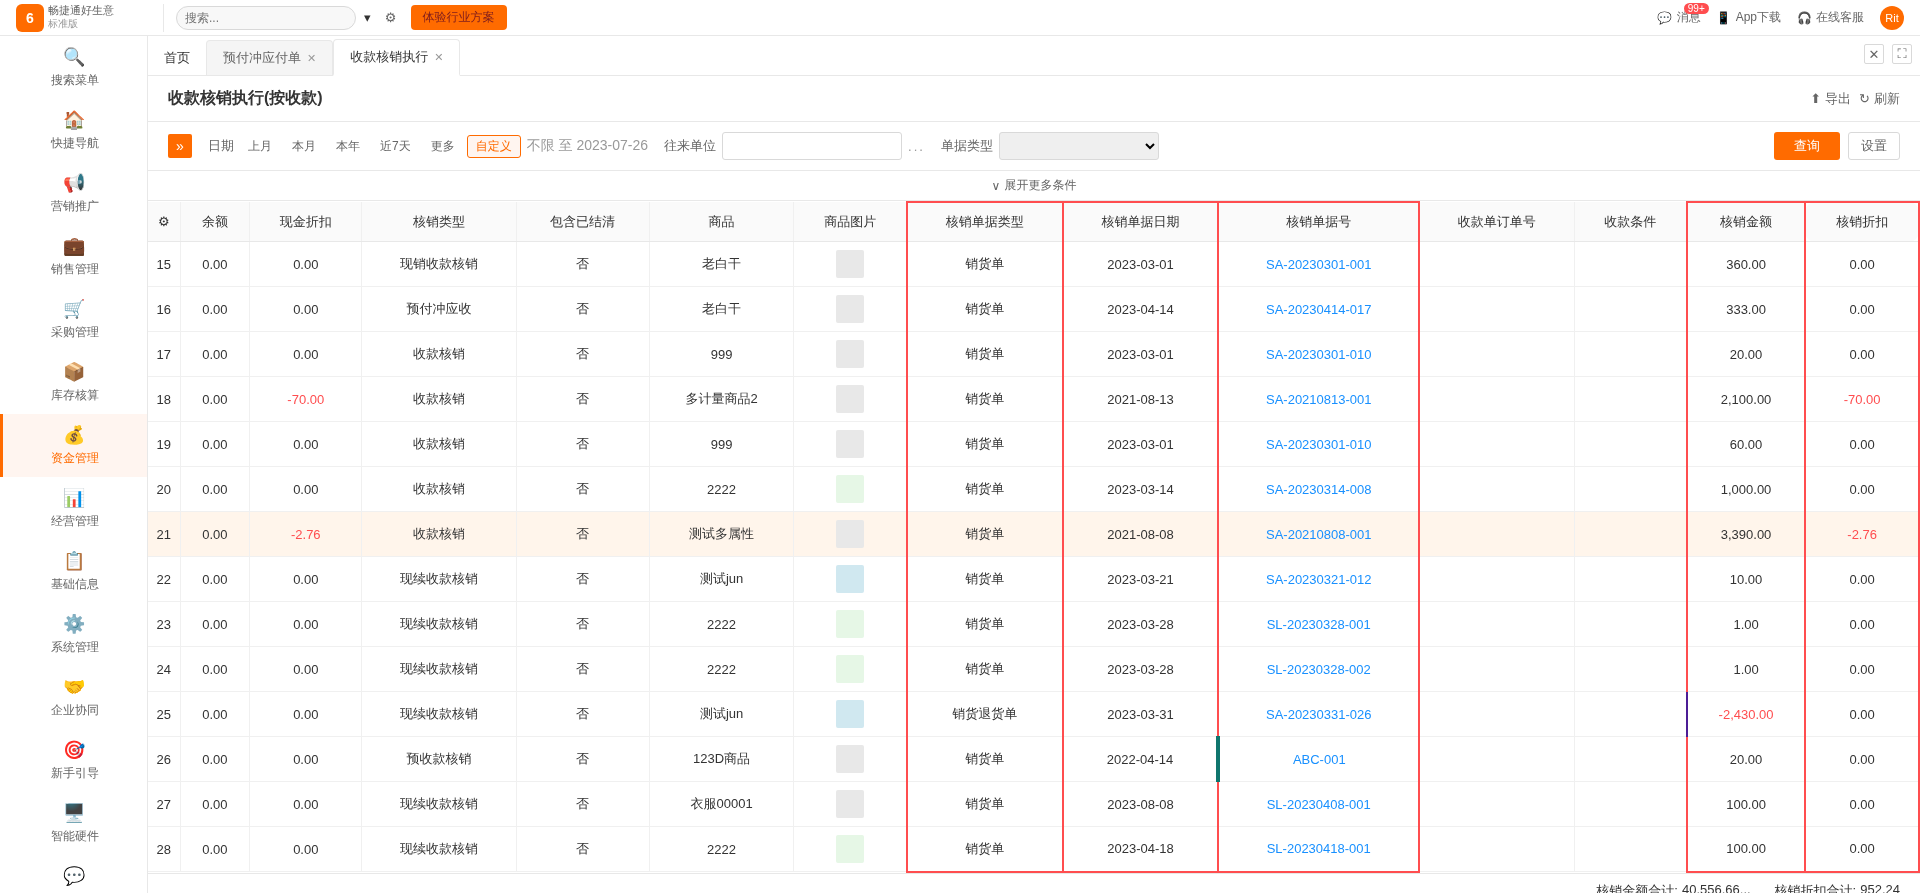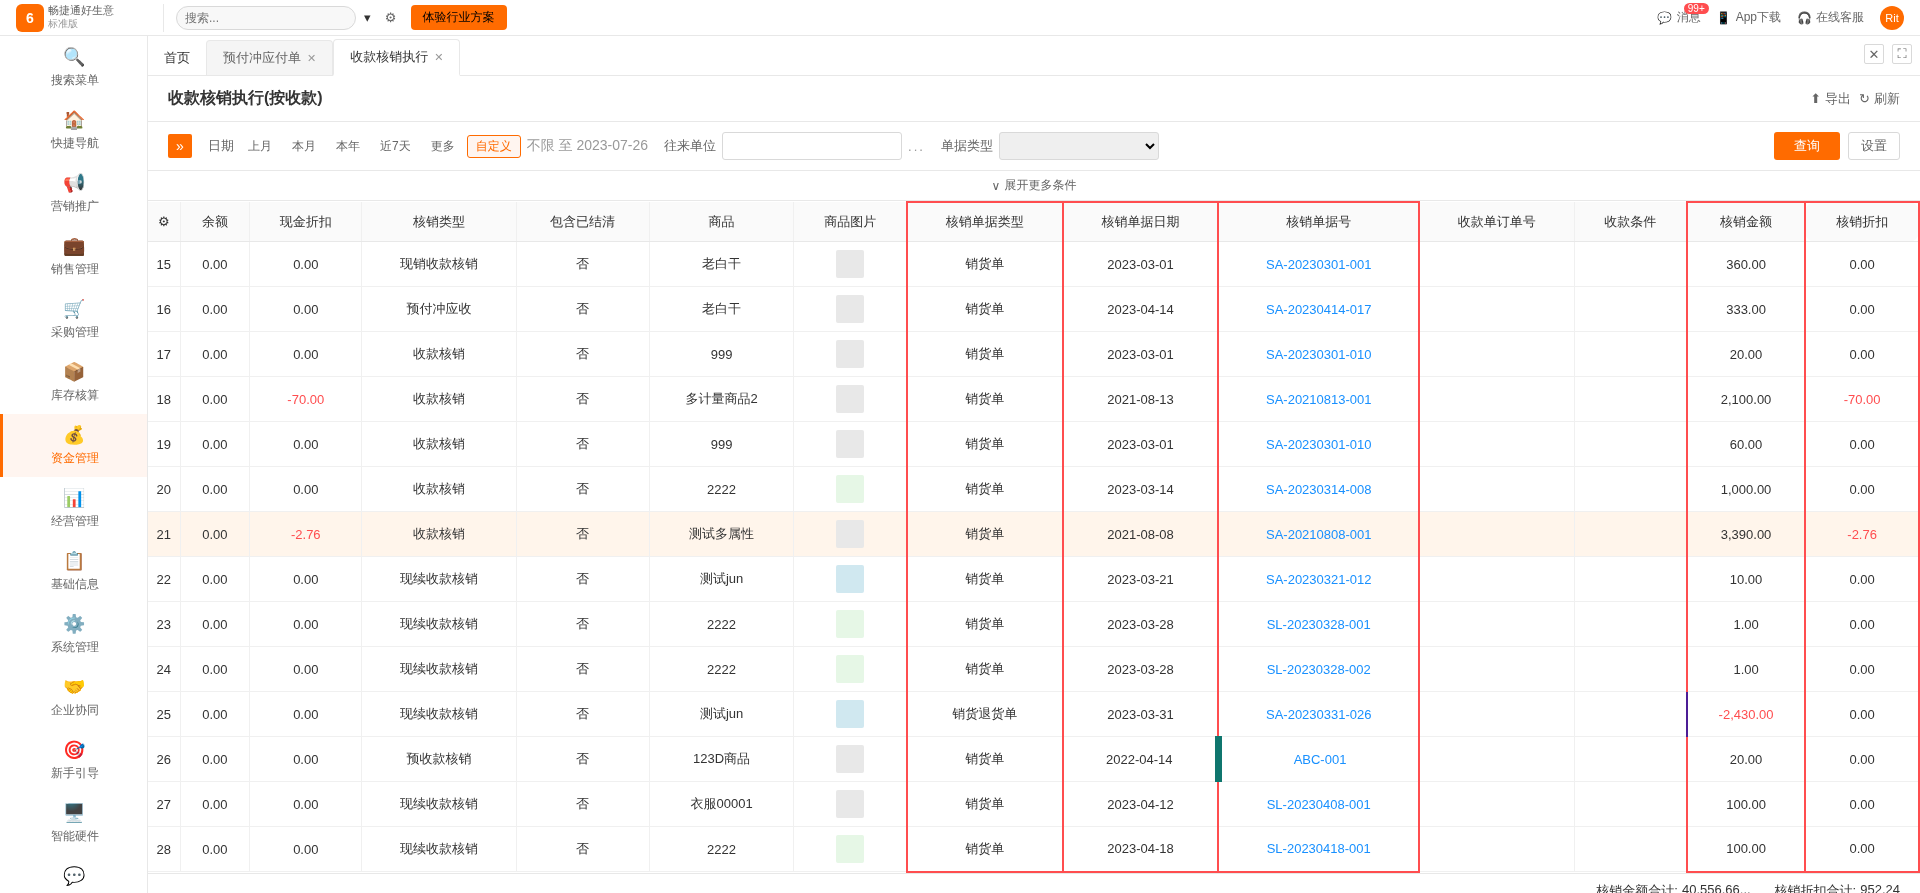--- a/index.html
+++ b/index.html
@@ -8,21 +8,21 @@
     
     .top-bar { height: 36px; background: #fff; display: flex; align-items: center; padding: 0 16px; border-bottom: 1px solid #e8e8e8; gap: 12px; }
     .top-bar-logo { display: flex; align-items: center; gap: 4px; width: 148px; border-right: 1px solid #e8e8e8; }
     .logo-icon { width: 28px; height: 28px; background: #ff6b00; border-radius: 6px; display: flex; align-items: center; justify-content: center; color: white; font-weight: bold; font-size: 14px; }
     .logo-text { font-size: 11px; color: #666; line-height: 1.2; }
     .logo-sub { font-size: 10px; color: #999; }
     .top-bar-center { flex: 1; display: flex; align-items: center; gap: 8px; }
     .top-bar-search { width: 180px; height: 24px; border: 1px solid #d9d9d9; border-radius: 12px; padding: 0 8px; font-size: 12px; background: #f8f8f8; color: #999; }
     .top-bar-dropdown { display: flex; align-items: center; gap: 4px; cursor: pointer; }
     .top-bar-gear { width: 24px; height: 24px; display: flex; align-items: center; justify-content: center; color: #666; cursor: pointer; }
-    .industry-btn { background: #ff6b00; color: #000000; border: none; border-radius: 4px; padding: 4px 12px; font-size: 12px; cursor: pointer; }
+    .industry-btn { background: #ff6b00; color: #7f1d1d; border: none; border-radius: 4px; padding: 4px 12px; font-size: 12px; cursor: pointer; }
     .top-bar-right { display: flex; align-items: center; gap: 16px; color: #666; font-size: 12px; }
     .badge-wrap { position: relative; display: inline-flex; }
     .badge { position: absolute; top: -6px; right: -8px; background: #ff4d4f; color: white; font-size: 10px; border-radius: 10px; padding: 0 4px; min-width: 16px; text-align: center; }
     .top-right-item { display: flex; align-items: center; gap: 4px; cursor: pointer; color: #666; }
     .user-avatar { width: 24px; height: 24px; border-radius: 50%; background: #ff6b00; color: white; display: flex; align-items: center; justify-content: center; font-size: 11px; }
 
     
     .main-layout { display: flex; height: calc(100vh - 36px); }
 
     
@@ -492,38 +492,38 @@
       <td>0.00</td>
       <td class="">0.00</td>
       <td>预收款核销</td>
       <td>否</td>
       <td>123D商品</td>
       <td>
                     <div class="img-placeholder"></div>
                   </td>
       <td style="border-left:2px solid #ff4d4f;border-right:2px solid #ff4d4f;">销货单</td>
       <td style="border-left:2px solid #ff4d4f;border-right:2px solid #ff4d4f;">2022-04-14</td>
-      <td style="border-left:7px solid #0f766e;border-right:2px solid #ff4d4f;"><a class="link-text">ABC-001</a></td>
+      <td style="border-left:4px solid #0f766e;border-right:2px solid #ff4d4f;"><a class="link-text">ABC-001</a></td>
       <td></td>
       <td></td>
       <td style="border-left:2px solid #ff4d4f;border-right:2px solid #ff4d4f;" class="">20.00</td>
       <td style="border-left:2px solid #ff4d4f;border-right:2px solid #ff4d4f;" class="">0.00</td>
     </tr>
                 <tr>
       <td>27</td>
       <td>0.00</td>
       <td class="">0.00</td>
       <td>现续收款核销</td>
       <td>否</td>
       <td>衣服00001</td>
       <td>
                     <div class="img-placeholder"></div>
                   </td>
       <td style="border-left:2px solid #ff4d4f;border-right:2px solid #ff4d4f;">销货单</td>
-      <td style="border-left:2px solid #ff4d4f;border-right:2px solid #ff4d4f;">2023-04-12</td>
+      <td style="border-left:2px solid #ff4d4f;border-right:2px solid #ff4d4f;">2023-08-08</td>
       <td style="border-left:2px solid #ff4d4f;border-right:2px solid #ff4d4f;"><a class="link-text">SL-20230408-001</a></td>
       <td></td>
       <td></td>
       <td style="border-left:2px solid #ff4d4f;border-right:2px solid #ff4d4f;" class="">100.00</td>
       <td style="border-left:2px solid #ff4d4f;border-right:2px solid #ff4d4f;" class="">0.00</td>
     </tr>
                 <tr>
       <td>28</td>
       <td>0.00</td>
       <td class="">0.00</td>

